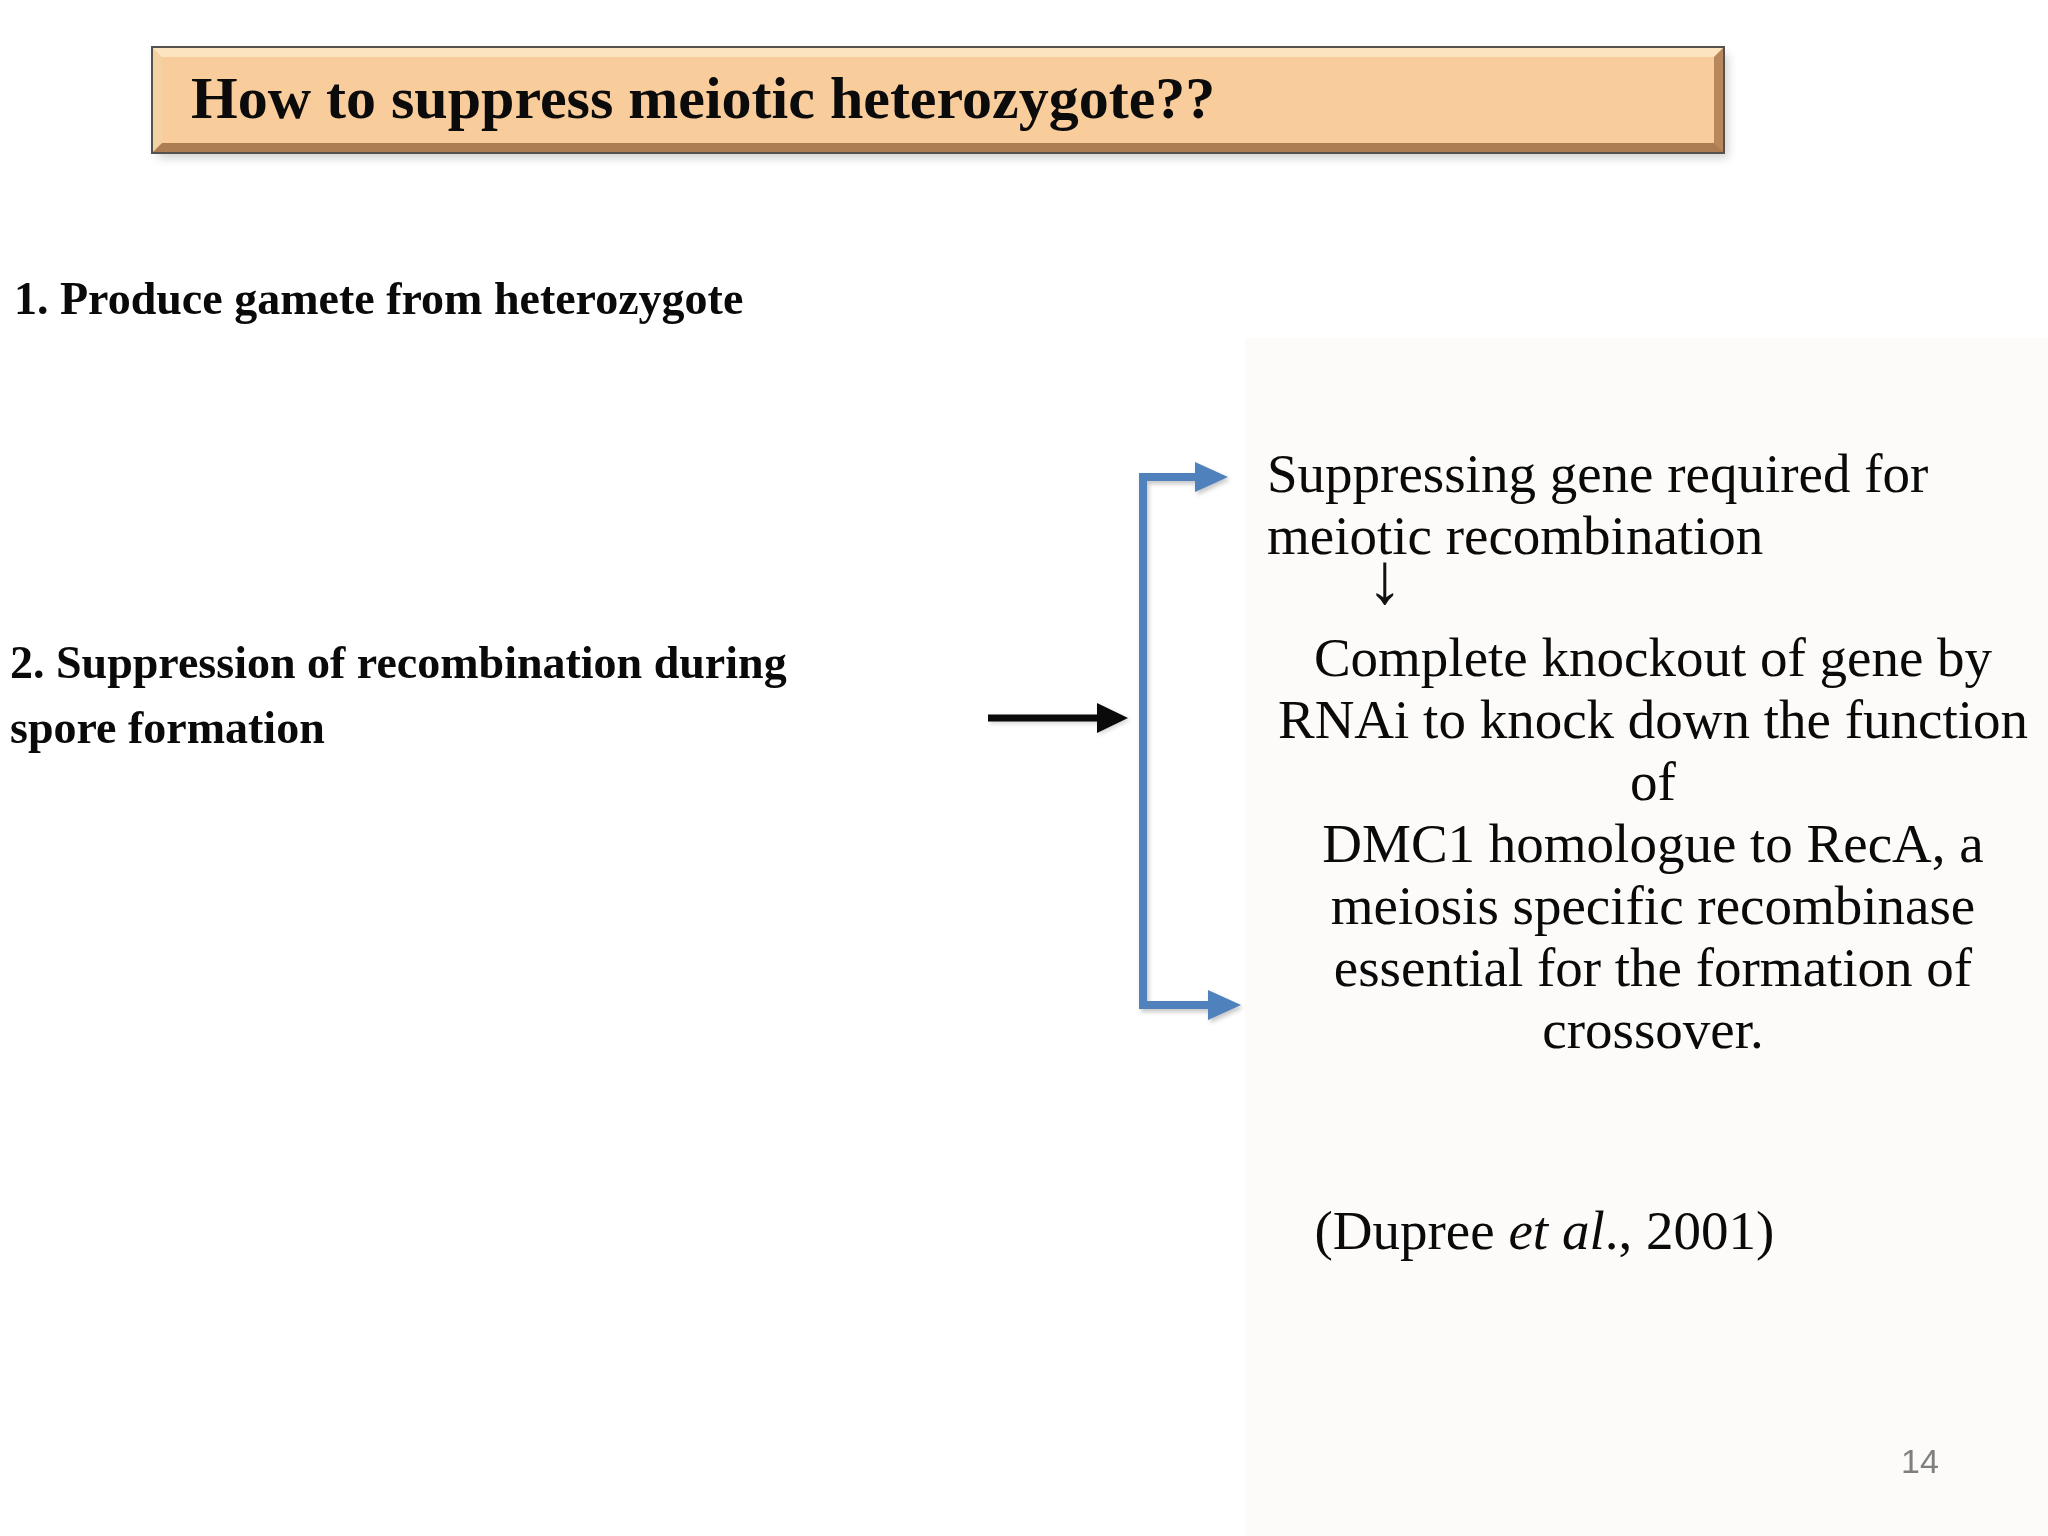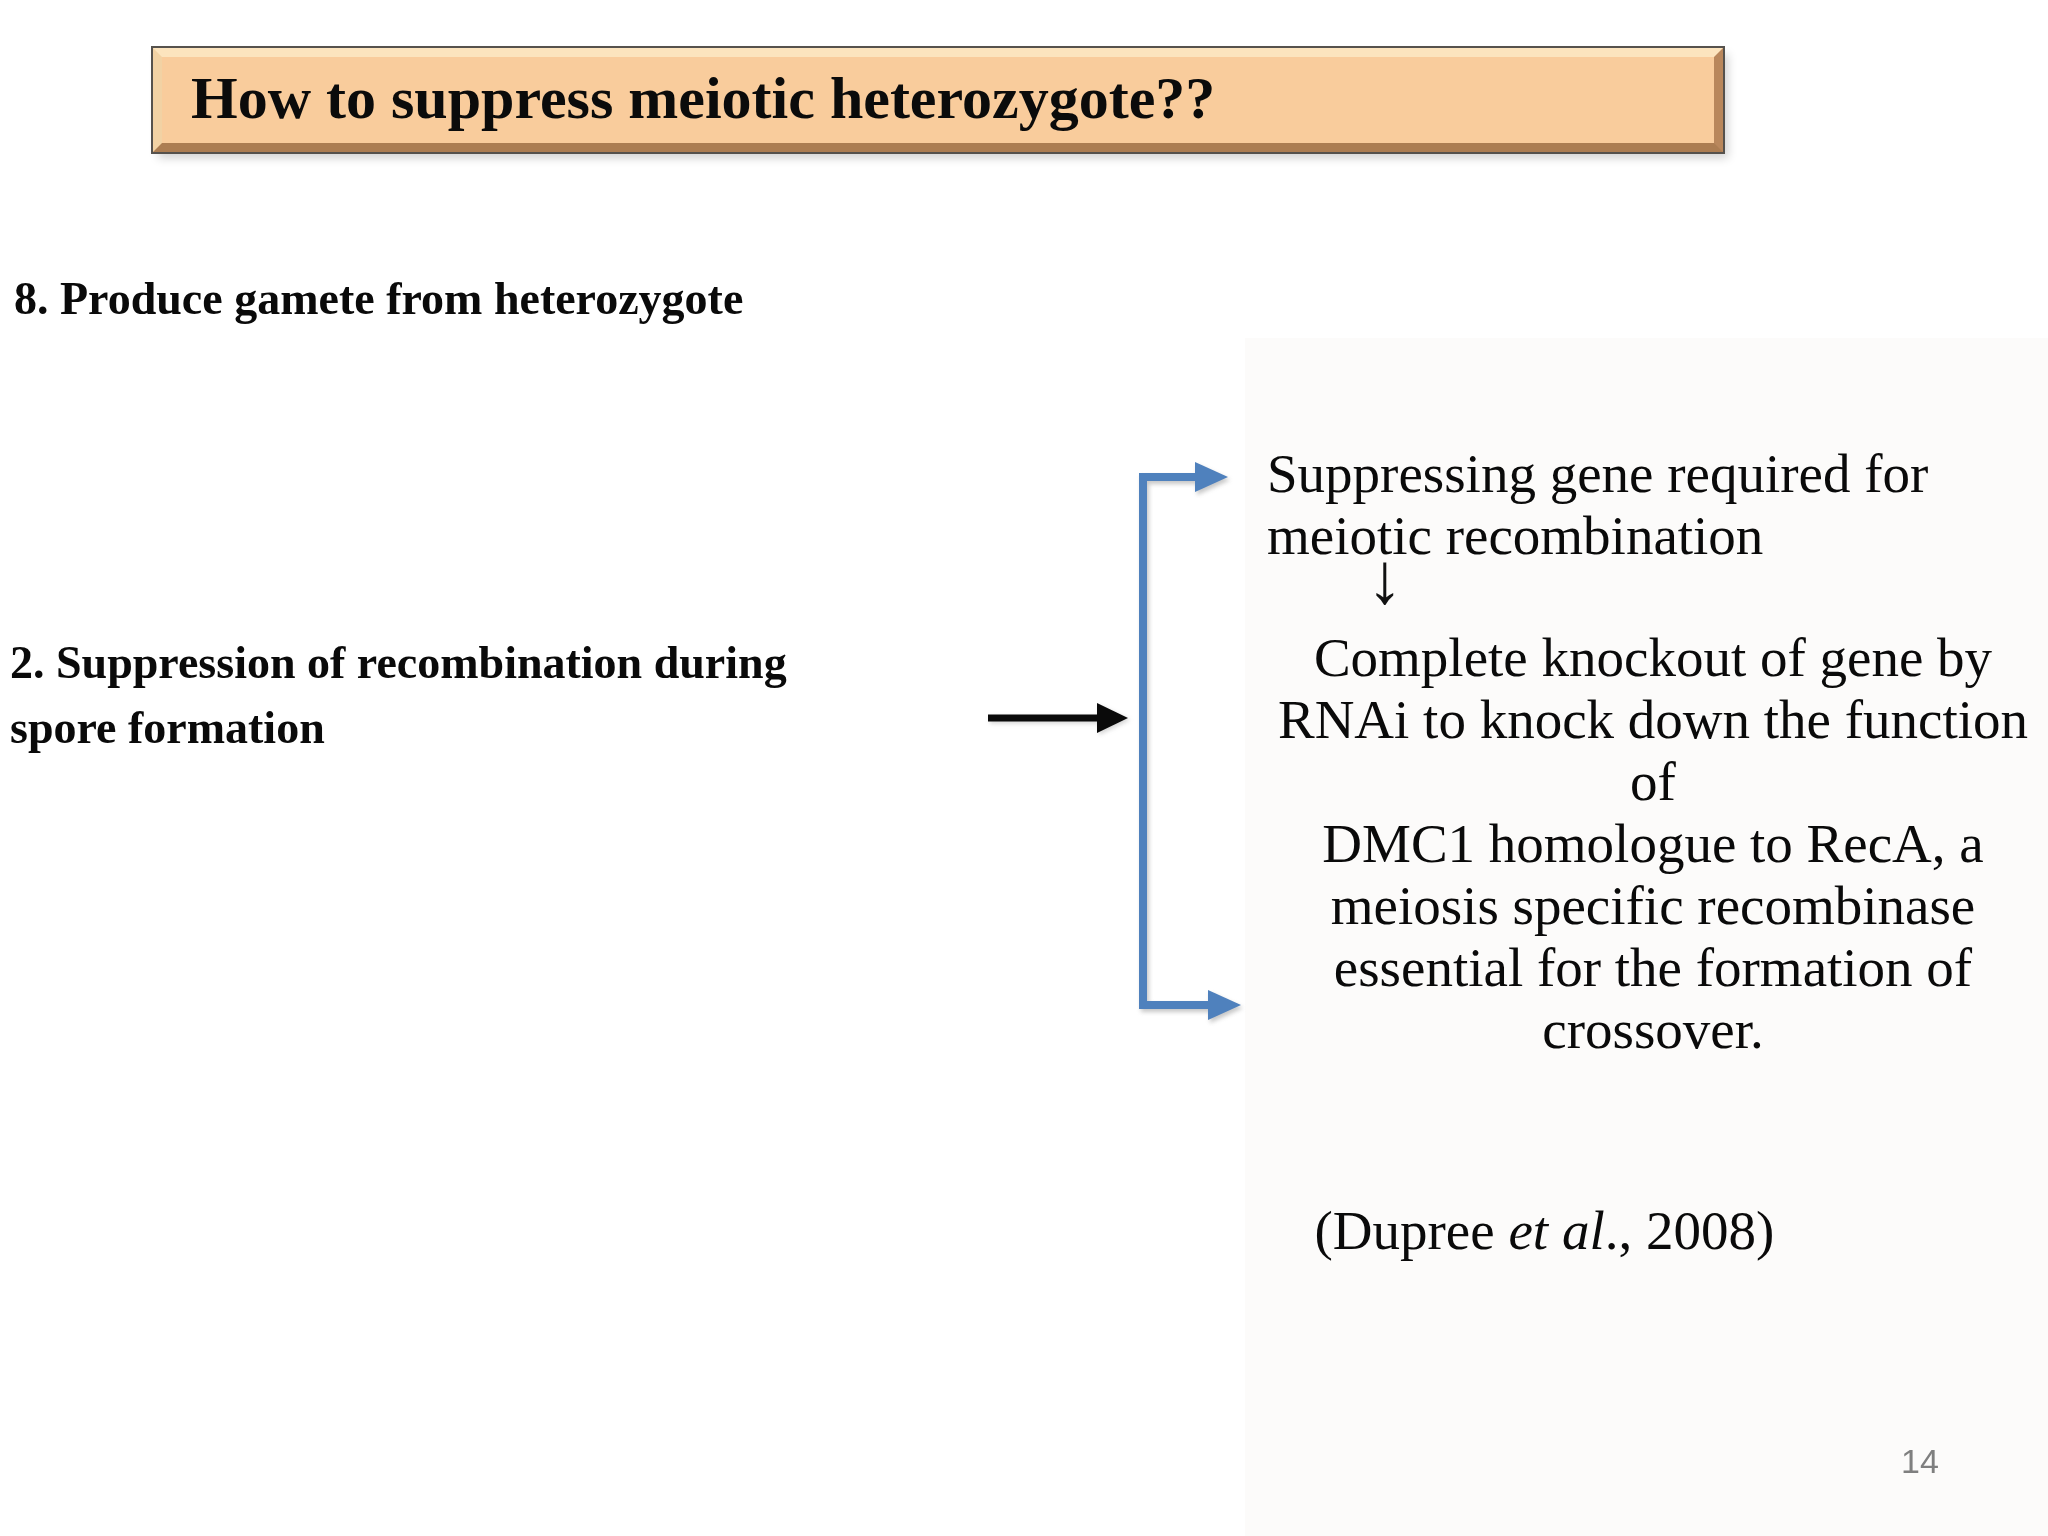--- a/index.html
+++ b/index.html
@@ -69,21 +69,21 @@
   .cite-italic{font-style:italic;}
 </style>
 </head>
 <body>
 
 <div class="abs right-panel"></div>
 
 <div class="abs title-banner"></div>
 <div class="abs title-text">How to suppress meiotic heterozygote??</div>
 
-<div class="abs item item1">8. Produce gamete from heterozygote</div>
+<div class="abs item item1">1. Produce gamete from heterozygote</div>
 <div class="abs item item2">2. Suppression of recombination during<br>spore formation</div>
 
 <svg class="abs svg-shape black-shadow" style="left:985px;top:699px;" width="150" height="38" viewBox="0 0 150 38">
   <line x1="3" y1="19" x2="116" y2="19" stroke="#0a0a0a" stroke-width="7"></line>
   <polygon points="112,4 143,19 112,34" fill="#0a0a0a"></polygon>
 </svg>
 
 <svg class="abs svg-shape blue-shadow" style="left:1110px;top:450px;" width="160" height="580" viewBox="0 0 160 580">
   <path d="M88,27 H33 V555 H100" fill="none" stroke="#4F81BD" stroke-width="8"></path>
   <polygon points="85,12 118,27 85,42" fill="#4F81BD"></polygon>
@@ -91,16 +91,16 @@
 </svg>
 
 <div class="abs para para-gene">Suppressing gene required for<br>meiotic recombination</div>
 
 <div class="abs down-arrow">↓</div>
 
 <div class="abs para para-knockout">Complete knockout of gene by<br>RNAi to knock down the function of<br>DMC1 homologue to RecA, a<br>meiosis specific recombinase<br>essential for the formation of<br>crossover.</div>
 
 <div class="abs para para-exogenous">
   <br>
-  <span><span>(Dupree </span><span class="cite-italic">et al</span><span>., 2008)</span></span>
+  <span><span>(Dupree </span><span class="cite-italic">et al</span><span>., 2001)</span></span>
 </div>
 
 <div class="abs page-number">14</div>
 
 </body></html>

